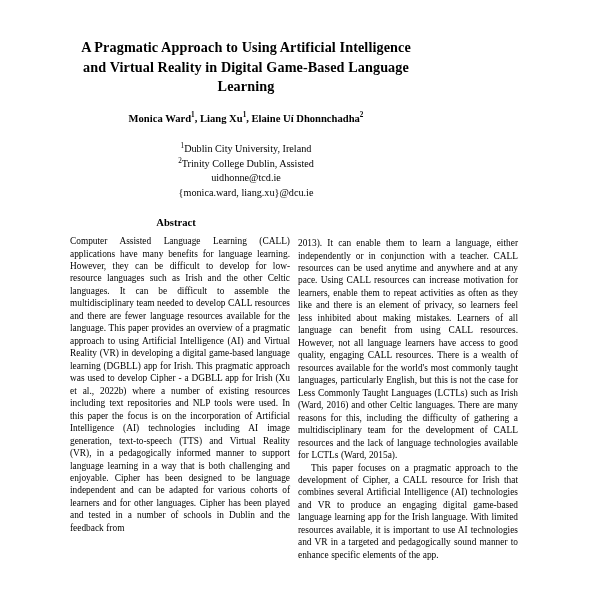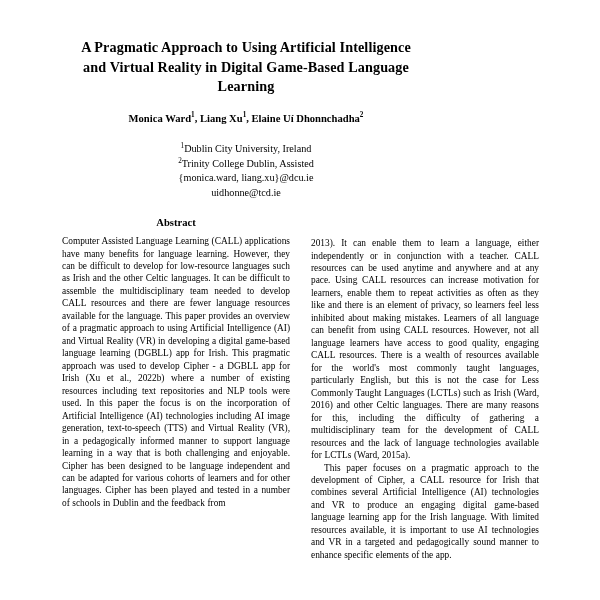--- a/index.html
+++ b/index.html
@@ -49,38 +49,37 @@
     text-align: center;
     font-size: 10.2px;
     line-height: 1.42;
     margin: 16px;
   }
   .affil .line {
     display: block;
   }
   .columns {
     display: flex;
-    gap: 21px;
     margin-top: 17px;
   }
   .col {
     width: 228px;
     flex: 0 0 228px;
   }
   .abstract-head {
     text-align: center;
     font-size: 10.6px;
     font-weight: bold;
     margin: 0 0 7px 0;
   }
   p.body {
     font-size: 9.35px;
     line-height: 1.335;
     text-align: justify;
-    margin: 0 0 0 0;
+    margin: 0 0 0 8px;
     text-indent: 0;
     word-spacing: 0.2px;
   }
   p.body + p.body {
     text-indent: 13px;
     margin-top: 0;
   }
   .col.right p.body:first-child {
     text-indent: 0;
   }
@@ -98,22 +97,22 @@
     <span class="line">and Virtual Reality in Digital Game-Based Language Learning</span>
   </div>
 
   <div class="authors">
     Monica Ward<sup>1</sup>, Liang Xu<sup>1</sup>, Elaine Uí Dhonnchadha<sup>2</sup>
   </div>
 
   <div class="affil">
     <span class="line"><sup>1</sup><span>Dublin City University, Ireland</span></span>
     <span class="line"><sup>2</sup><span>Trinity College Dublin, Assisted</span></span>
+    <span class="line">uidhonne@tcd.ie</span>
     <span class="line">{monica.ward, liang.xu}@dcu.ie</span>
-    <span class="line">uidhonne@tcd.ie</span>
   </div>
 
   <div class="columns">
     <div class="col left">
       <div class="abstract-head">Abstract</div>
       <p class="body">Computer Assisted Language Learning (CALL) applications have many benefits for language learning. However, they can be difficult to develop for low-resource languages such as Irish and the other Celtic languages. It can be difficult to assemble the multidisciplinary team needed to develop CALL resources and there are fewer language resources available for the language. This paper provides an overview of a pragmatic approach to using Artificial Intelligence (AI) and Virtual Reality (VR) in developing a digital game-based language learning (DGBLL) app for Irish. This pragmatic approach was used to develop Cipher - a DGBLL app for Irish (Xu et al., 2022b) where a number of existing resources including text repositories and NLP tools were used. In this paper the focus is on the incorporation of Artificial Intelligence (AI) technologies including AI image generation, text-to-speech (TTS) and Virtual Reality (VR), in a pedagogically informed manner to support language learning in a way that is both challenging and enjoyable. Cipher has been designed to be language independent and can be adapted for various cohorts of learners and for other languages. Cipher has been played and tested in a number of schools in Dublin and the feedback from</p>
     </div>
     <div class="col right">
       <div class="spacer-top"></div>
       <p class="body">2013). It can enable them to learn a language, either independently or in conjunction with a teacher. CALL resources can be used anytime and anywhere and at any pace. Using CALL resources can increase motivation for learners, enable them to repeat activities as often as they like and there is an element of privacy, so learners feel less inhibited about making mistakes. Learners of all language can benefit from using CALL resources. However, not all language learners have access to good quality, engaging CALL resources. There is a wealth of resources available for the world's most commonly taught languages, particularly English, but this is not the case for Less Commonly Taught Languages (LCTLs) such as Irish (Ward, 2016) and other Celtic languages. There are many reasons for this, including the difficulty of gathering a multidisciplinary team for the development of CALL resources and the lack of language technologies available for LCTLs (Ward, 2015a).</p>

